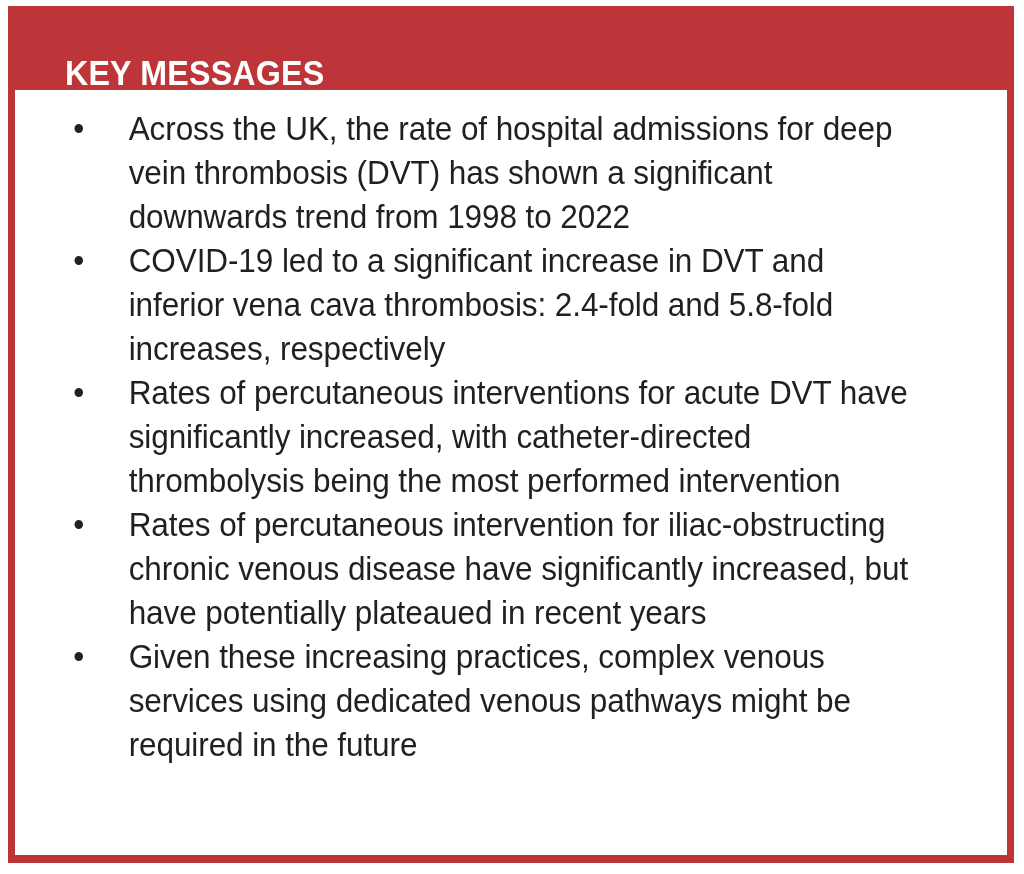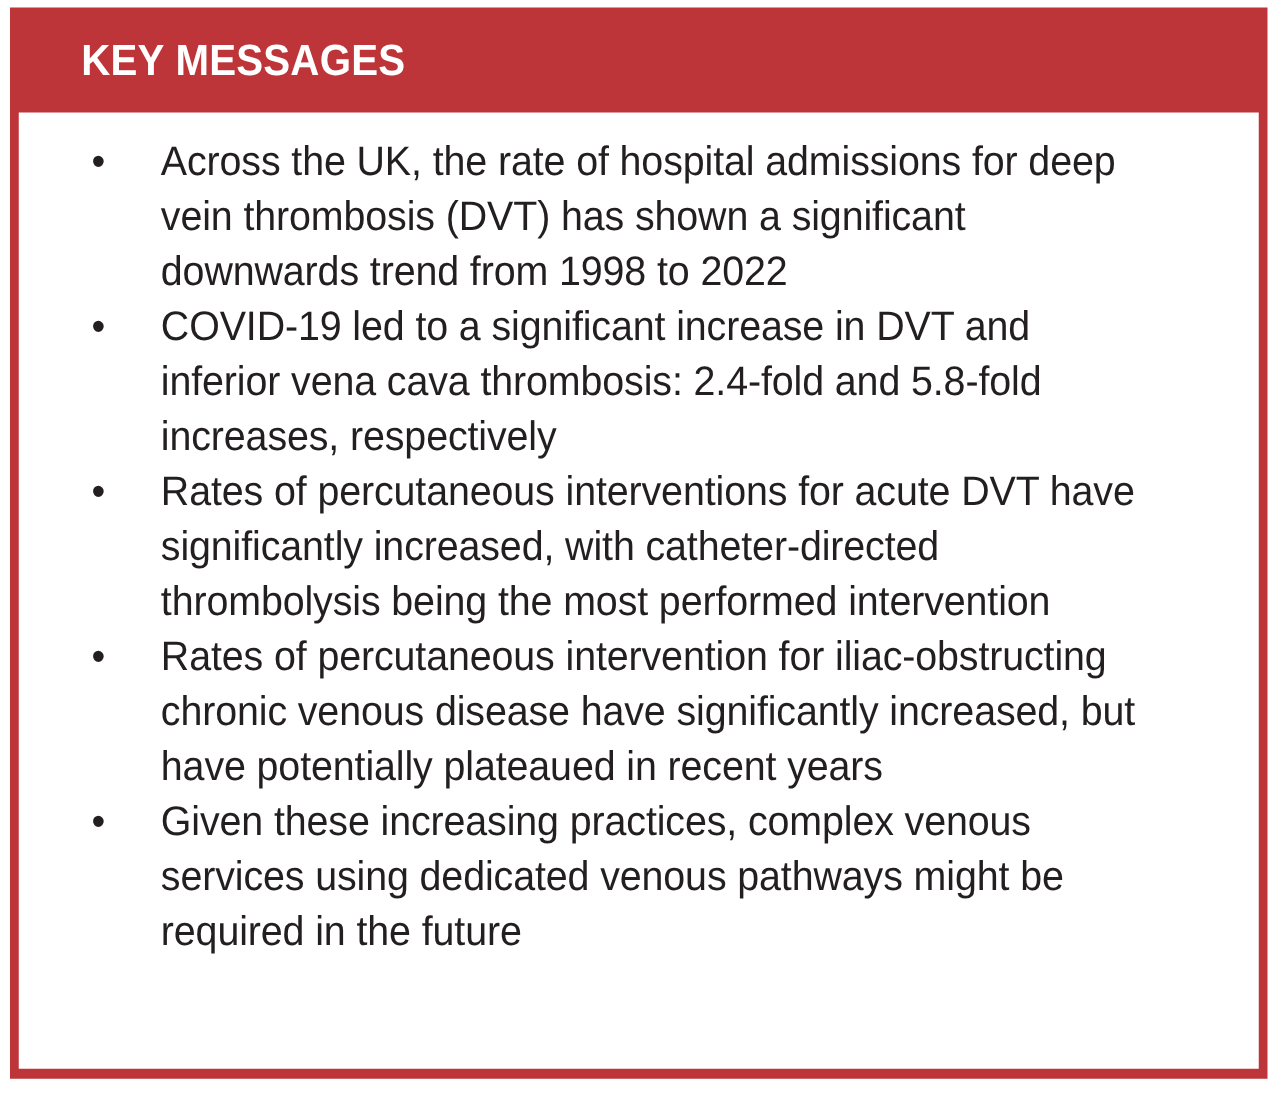--- a/index.html
+++ b/index.html
@@ -35,21 +35,21 @@
   }
 
   .callout-header {
     position: absolute;
     left: 0;
     top: 0;
     width: 100%;
     height: 84px;
     box-sizing: border-box;
     display: flex;
-    align-items: center;
+    align-items: flex-end;
   }
 
   .callout-title {
     color: #ffffff;
     font-family: "Liberation Sans", sans-serif;
     font-weight: bold;
     font-size: 35px;
     line-height: 1;
     letter-spacing: 0.2px;
     transform: scaleX(0.92);

